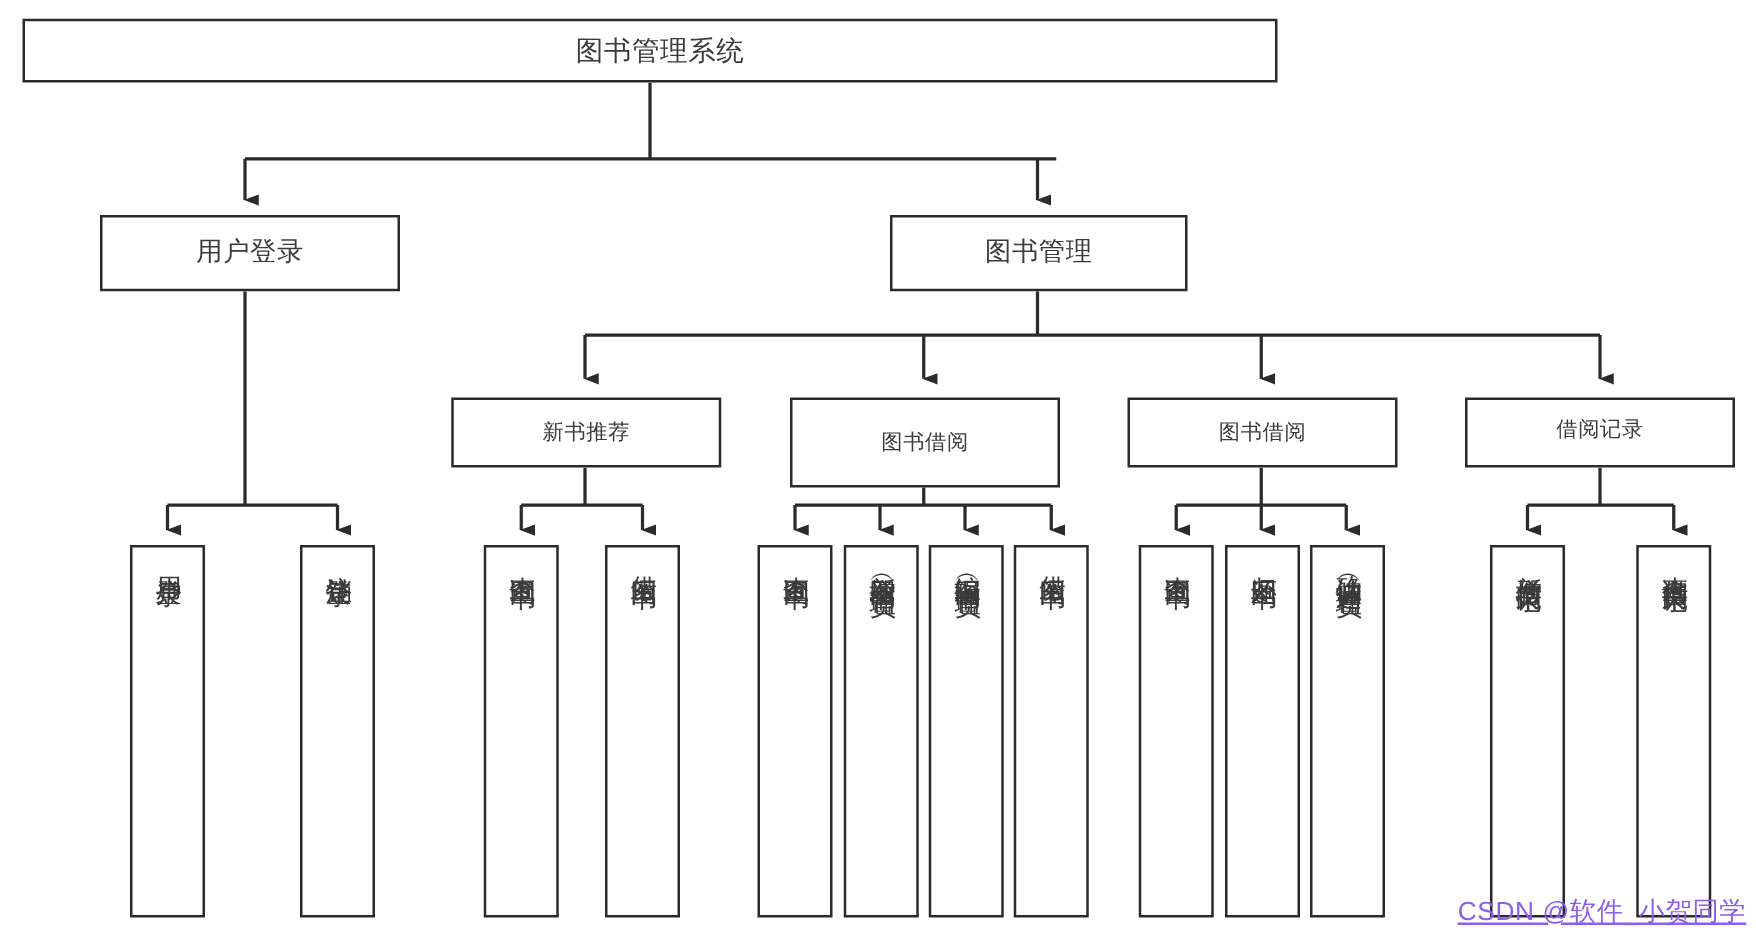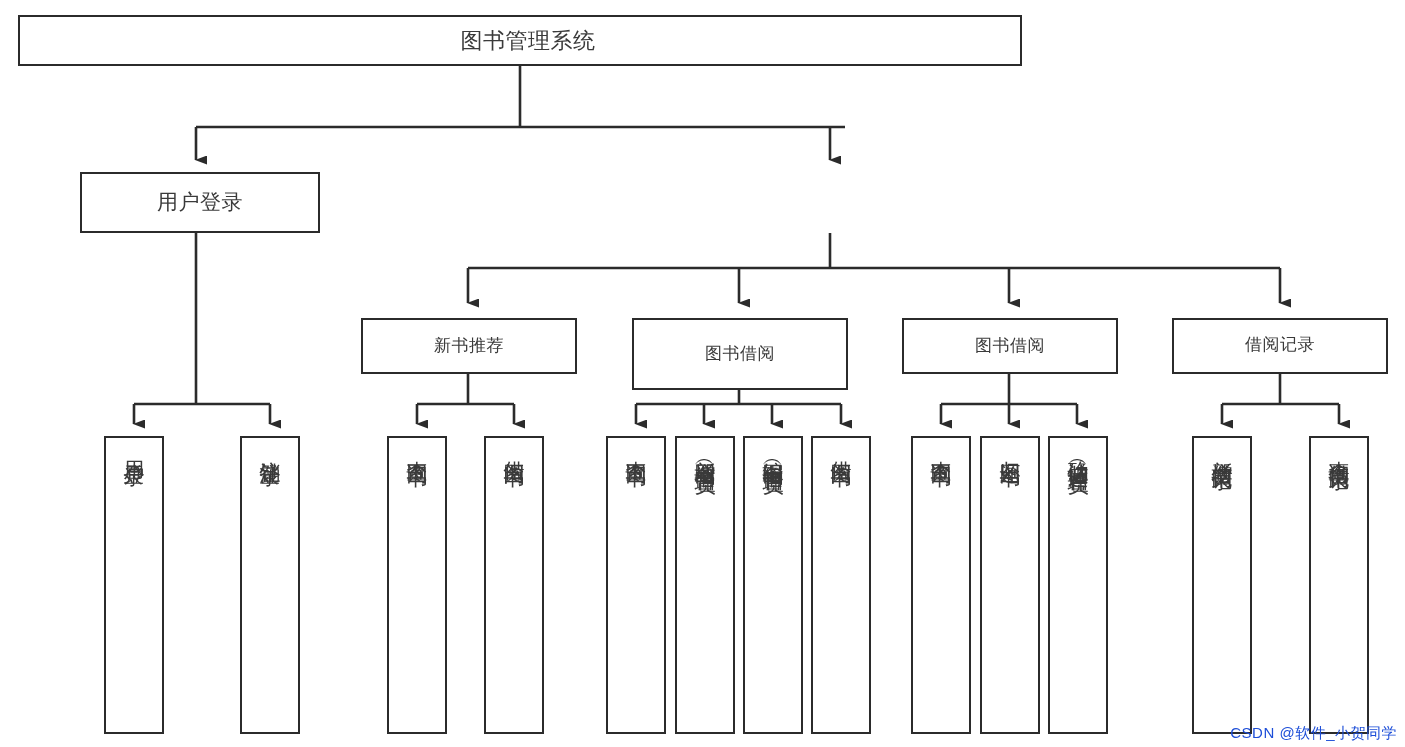--- a/index.html
+++ b/index.html
@@ -56,24 +56,25 @@
   }
   .node.root .lbl  { font-size: 22px; }
   .node.lvl2 .lbl  { font-size: 21px; }
   .node.lvl3 .lbl  { font-size: 17px; }
   .node.leaf .lbl  { font-size: 21px; }
 
   .watermark {
     position: absolute;
     right: 8px;
     bottom: 4px;
-    font-size: 15px;
-    color: #1d4ed8;
+    font-size: 21px;
+    color: #8b5cf6;
     letter-spacing: 0.5px;
     white-space: nowrap;
+    text-decoration: underline;
   }
 </style>
 </head>
 <body>
 
 <div id="canvas">
 
   <svg id="wires" viewBox="0 0 1405 747">
     <defs>
       <marker id="arw" markerWidth="10" markerHeight="12" refX="4.5" refY="11" orient="auto" markerUnits="userSpaceOnUse">
@@ -126,20 +127,23 @@
     </g>
   </svg>
 
   <div class="node h root" style="left:18px; top:15px; width:1004px; height:51px;padding-left:16px;">
     <span class="lbl">图书管理系统</span>
   </div>
 
   <div class="node h lvl2" style="left:80px; top:172px; width:240px; height:61px;">
     <span class="lbl">用户登录</span>
   </div>
+  <div class="node h lvl2" style="left:712px; top:172px; width:238px; height:61px;">
+    <span class="lbl">图书管理</span>
+  </div>
 
   <div class="node h lvl3" style="left:361px; top:318px; width:216px; height:56px;">
     <span class="lbl">新书推荐</span>
   </div>
   <div class="node h lvl3" style="left:632px; top:318px; width:216px; height:72px;">
     <span class="lbl">图书借阅</span>
   </div>
   <div class="node h lvl3" style="left:902px; top:318px; width:216px; height:56px;">
     <span class="lbl">图书借阅</span>
   </div>

